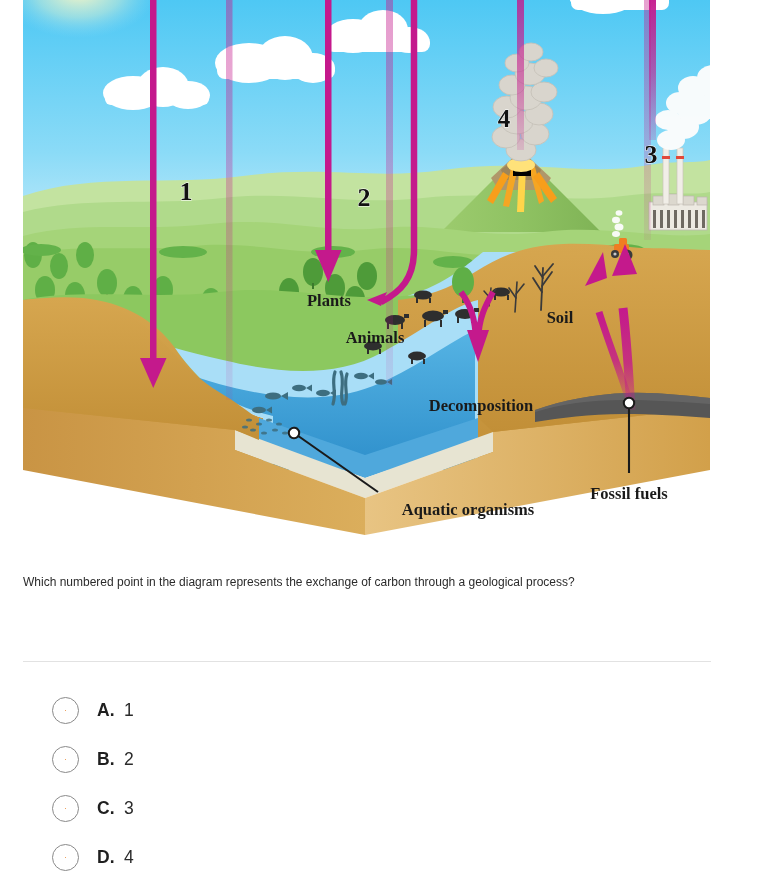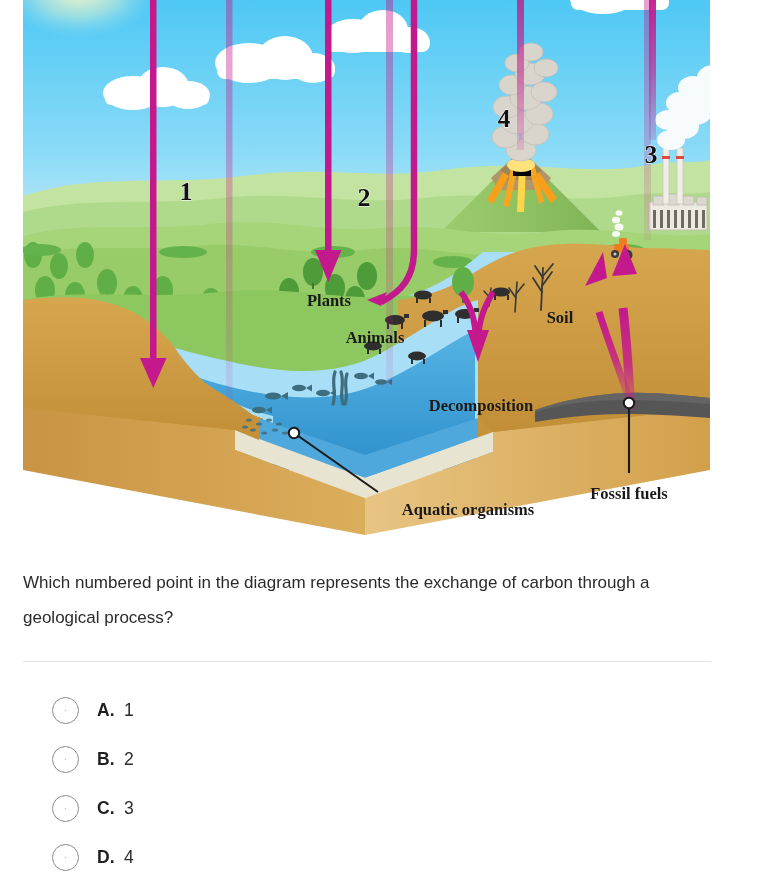--- a/index.html
+++ b/index.html
@@ -40,21 +40,21 @@
     stroke-width: 0.8px;
     paint-order: stroke fill;
   }
 
   
   #question {
     position: absolute;
     left: 23px;
     top: 565px;
     width: 690px;
-    font-size: 17px;
+    font-size: 12px;
     line-height: 35px;
     color: #2b2b2b;
     font-family: "Liberation Sans", sans-serif;
   }
 
   #divider {
     position: absolute;
     left: 23px;
     top: 661px;
     width: 688px;

